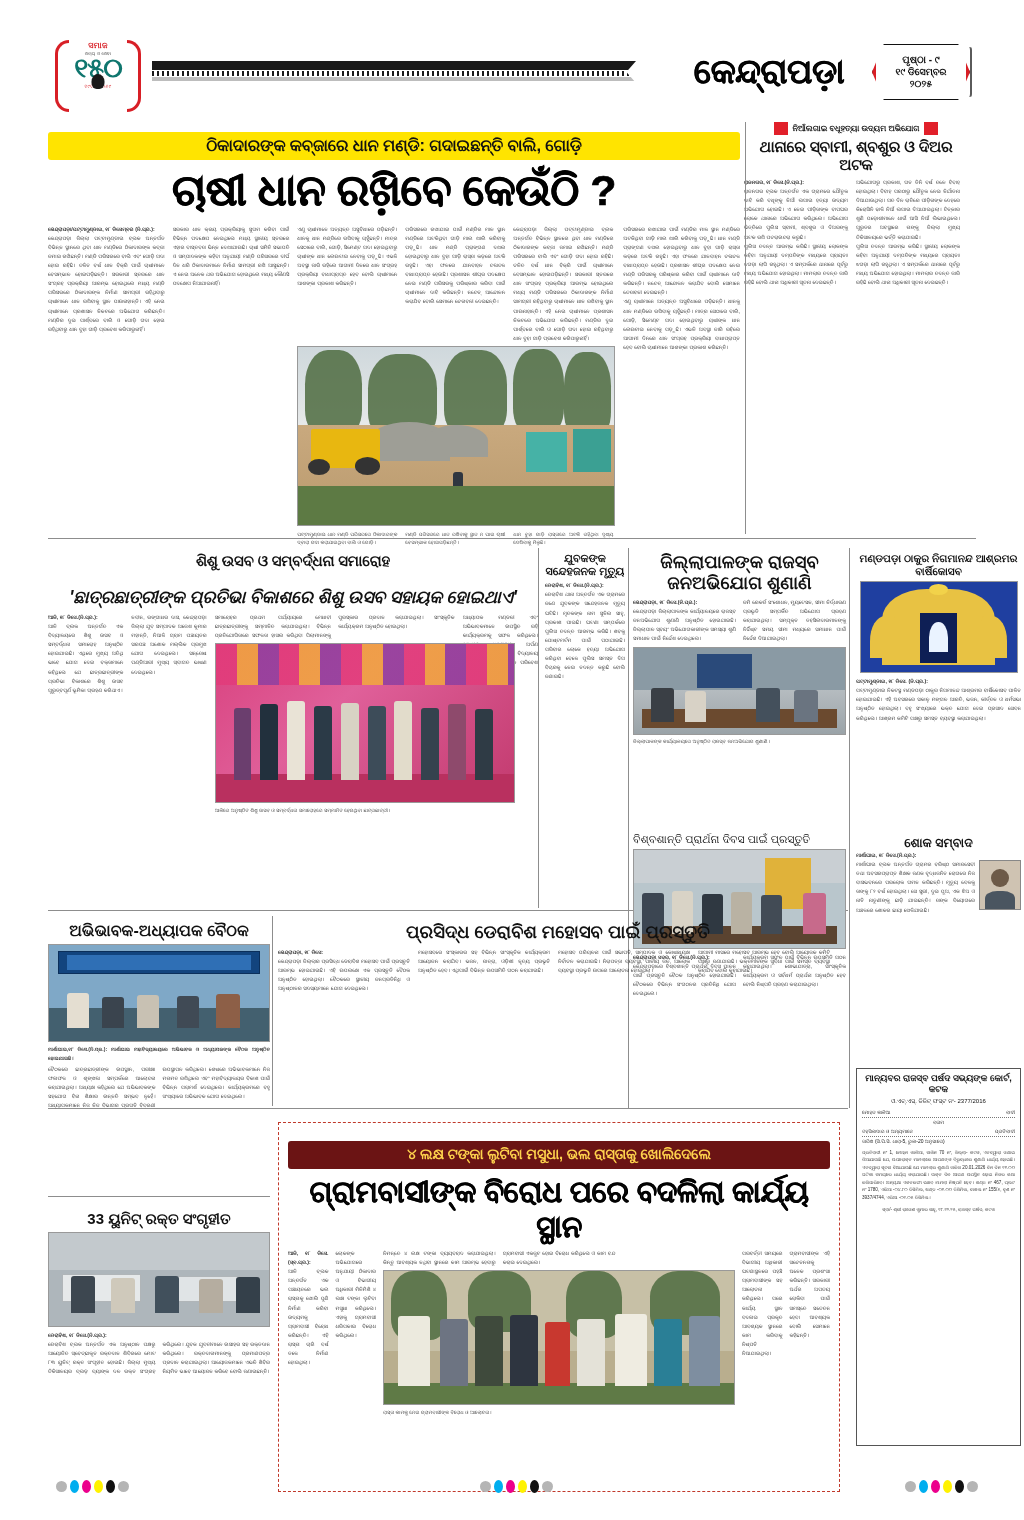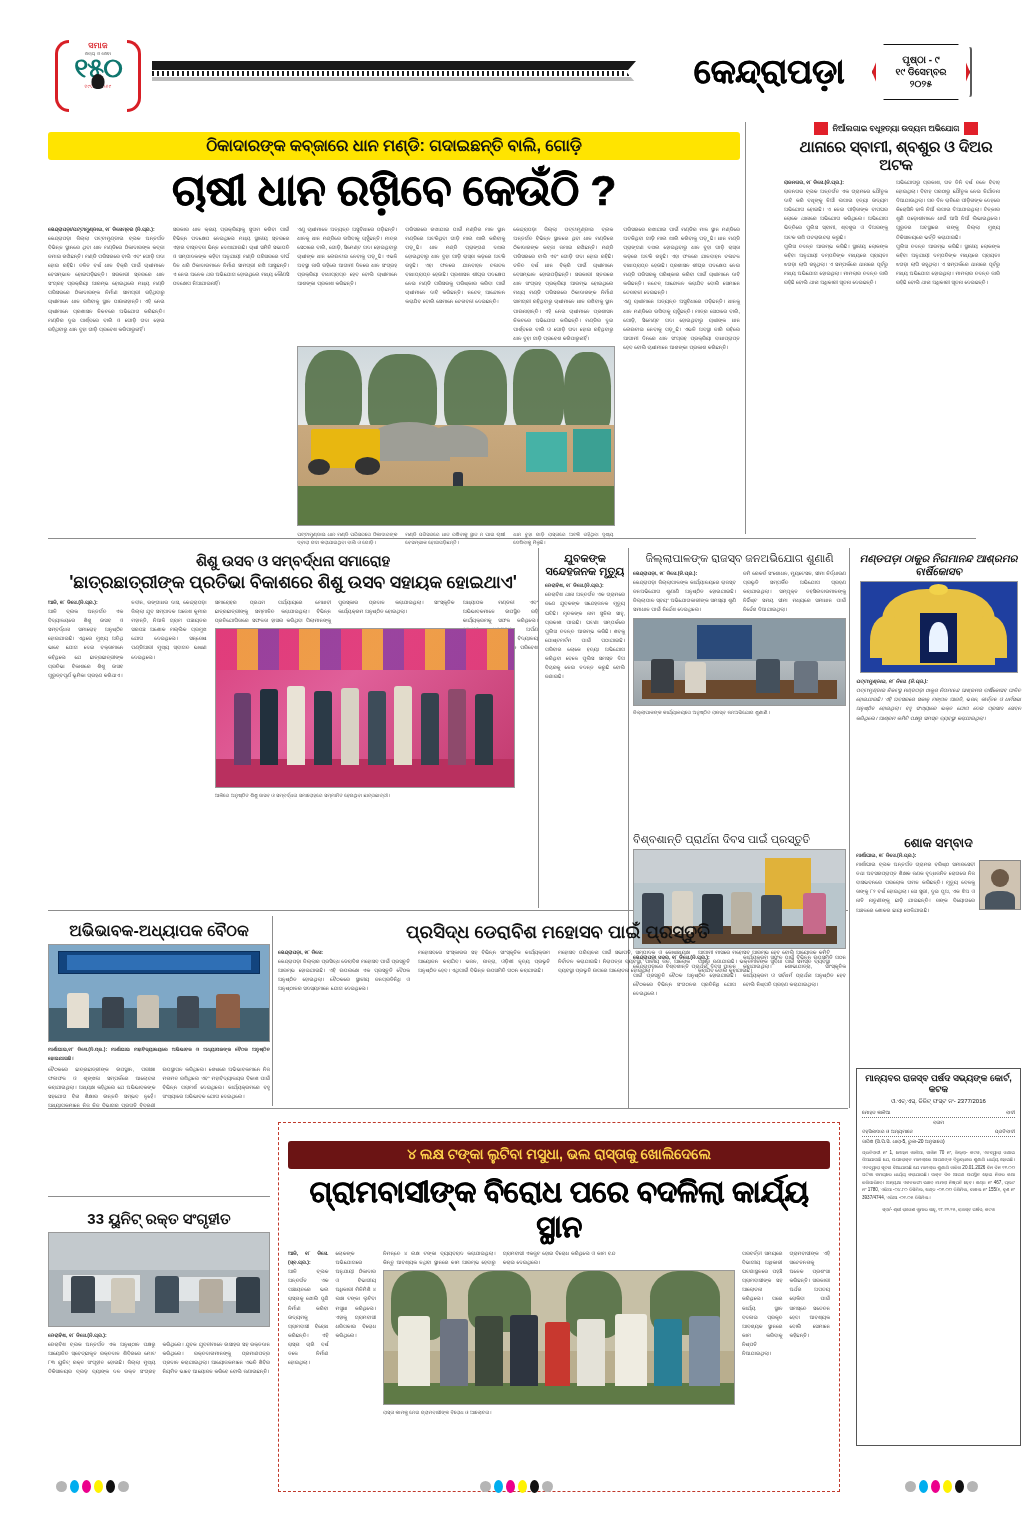--- a/index.html
+++ b/index.html
@@ -106,52 +106,52 @@
   .lead-body { display:flex; gap:8px; margin-top:4px; }
   .lead-c1 { width:118px; }
   .lead-c2 { width:118px; }
   .lead-mid { width:318px; }
   .lead-c5 { width:118px; }
 
   .lead-photo { width:318px; height:180px; margin:3px 0 4px; }
   .mini-cols { display:flex; gap:8px; }
   .mini-cols > div { width:100px; }
 
-  .topright { position:absolute; left:784px; top:122px; width:224px; }
+  .topright { position:absolute; left:744px; top:122px; width:224px; }
   .tr-flag { display:flex; align-items:center; justify-content:center; gap:5px; }
   .tr-flag .blk { width:14px; height:13px; background:#e1202a; }
   .tr-flag .txt { font-size:8px; font-weight:bold; }
   .tr-head { text-align:center; font-size:15.5px; font-weight:bold; margin:3px 0 4px; letter-spacing:-.3px;}
   .tr-cols { display:flex; gap:8px; }
   .tr-cols > div { width:104px; }
 
   .sep-v { position:absolute; background:#8d8d8d; width:1px; }
   .sep-h { position:absolute; background:#8d8d8d; height:1px; }
 
   .mid { position:absolute; left:48px; top:552px; width:490px; }
   .mid-head-sm { font-size:15px; }
-  .mid-head-lg { font-size:17.5px; margin-top:2px; }
+  .mid-head-lg { font-size:17.5px; margin-top:17px;font-style:italic; }
   .mid-cols { display:flex; gap:8px; margin-top:5px; }
   .mid-cols > div { width:114px; }
   .mid-photo { width:300px; height:160px; }
 
   .col-youth { position:absolute; left:545px; top:552px; width:80px; }
   .col-youth .h { font-size:11px; text-align:center; font-weight:bold; line-height:1.15;}
 
   .col-dist { position:absolute; left:633px; top:552px; width:213px; }
-  .col-dist .h { font-size:11px; font-weight:normal; text-align:center; }
+  .col-dist .h { font-size:18px; font-weight:bold; text-align:center; }
   .dist-cols { display:flex; gap:7px; margin-top:4px;}
   .dist-cols > div { width:103px; }
   .dist-photo { width:213px; height:88px; margin-top:4px;}
 
   .col-peace { position:absolute; left:633px; top:833px; width:213px; }
   .col-peace .h { font-size:11px; font-weight:normal; }
   .peace-photo { width:213px; height:100px; margin-top:3px; }
 
-  .col-temple { position:absolute; left:856px; top:552px; width:165px;font-style:italic; }
+  .col-temple { position:absolute; left:856px; top:552px; width:165px; }
   .col-temple .h { font-size:10.5px; font-weight:bold; text-align:center; line-height:1.2; }
   .temple-photo { width:158px; height:92px; margin:4px auto 4px; }
 
   .col-obit { position:absolute; left:856px; top:836px; width:165px; }
   .col-obit .h { font-size:12.5px; font-weight:bold; text-align:center; }
 
   .sec-parent { position:absolute; left:48px; top:922px; width:222px; }
   .sec-parent .h { font-size:16px; font-weight:bold; text-align:center; }
   .parent-photo { width:222px; height:98px; margin-top:4px;}
 

